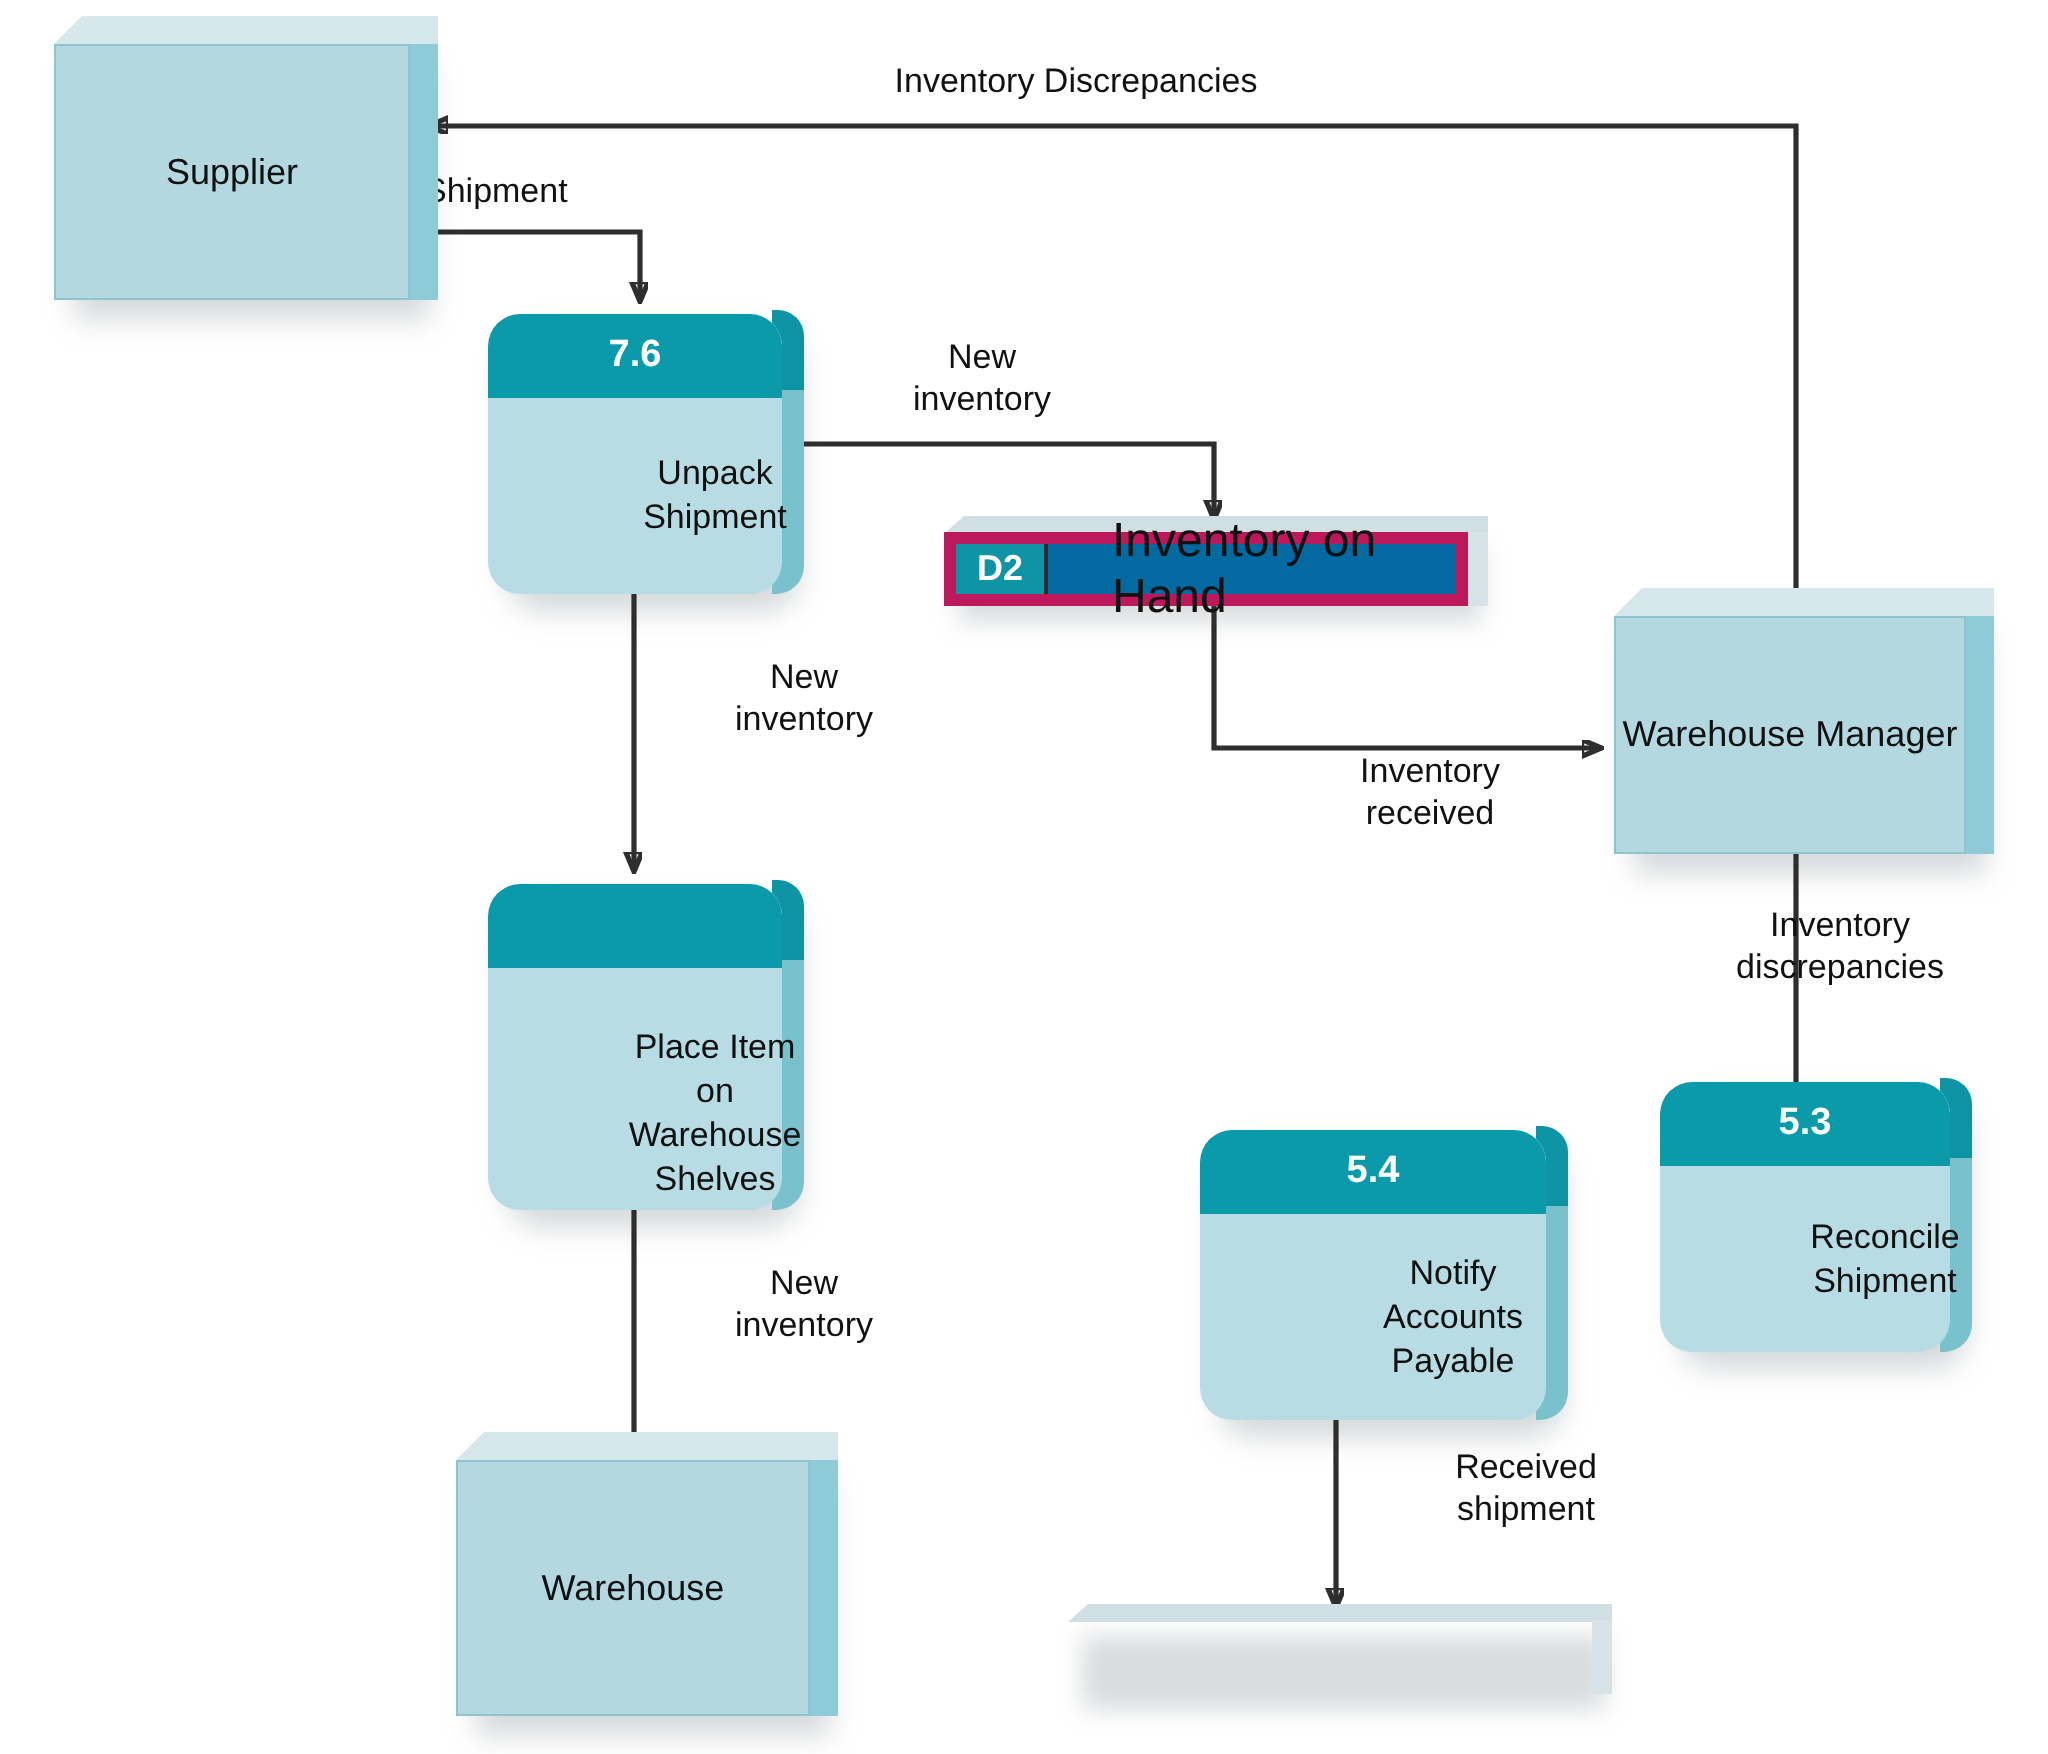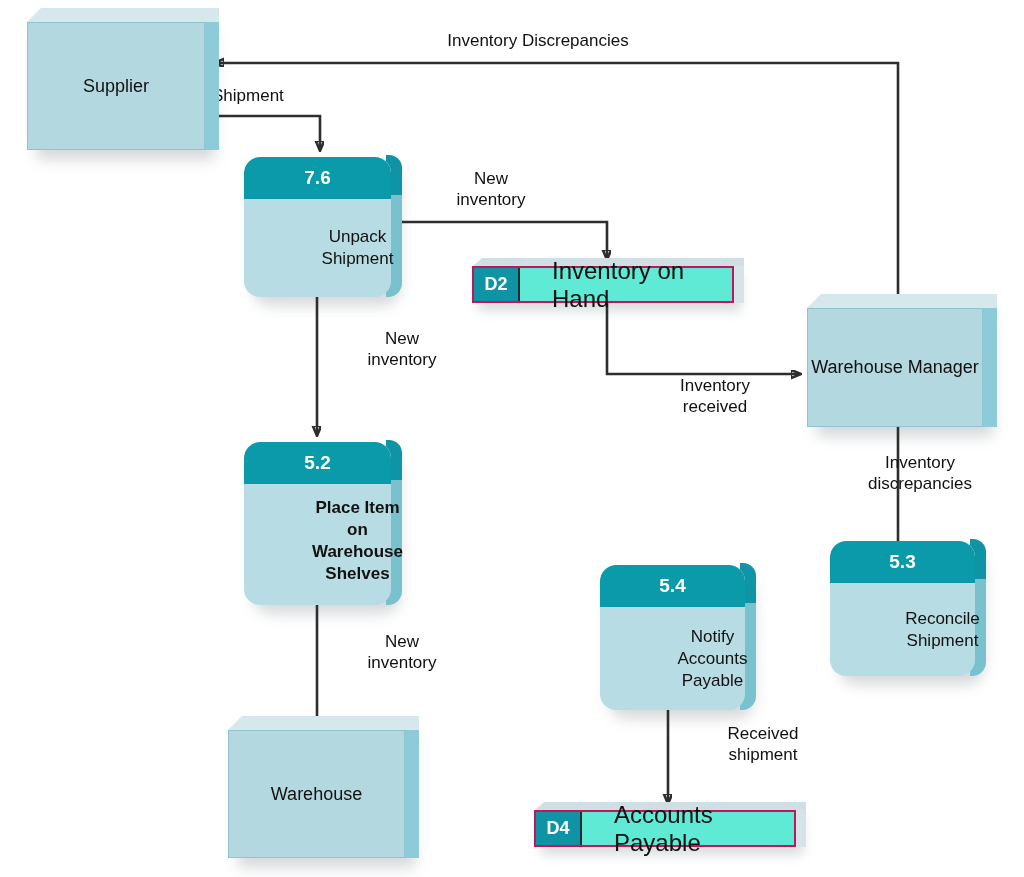--- a/index.html
+++ b/index.html
@@ -43,21 +43,21 @@
      color:#ffffff;font-size:19px;font-weight:bold;}
   .proc .name{position:absolute;left:0;top:42px;width:100%;height:calc(100% - 42px);
      display:flex;align-items:center;justify-content:center;
      color:#111;font-size:17px;line-height:22px;text-align:center;white-space:pre-line;margin-left:40px;}
   .proc .pshadow{position:absolute;left:9px;top:18px;width:100%;height:calc(100% - 9px);
      background:rgba(120,130,135,.30);border-radius:18px;filter:blur(7px);z-index:-1;}
 
   
   .store{position:absolute;}
   .store .sbody{position:absolute;left:0;top:8px;width:100%;height:calc(100% - 8px);
-     background:#5eead4;border:2px solid #be185d;box-sizing:border-box;display:flex;gap:32px;}
+     background:#0369a1;border:6px solid #be185d;box-sizing:border-box;display:flex;gap:32px;}
   .store .sid{width:44px;flex:0 0 44px;background:#0f94a6;border-right:2px solid #2b2b2b;
      display:flex;align-items:center;justify-content:center;
      color:#ffffff;font-size:18px;font-weight:bold;}
   .store .sname{flex:1;display:flex;align-items:center;justify-content:center;
      color:#111;font-size:24px;}
   .store .stop{position:absolute;left:0;top:0;width:100%;height:0;
      border-left:10px solid transparent;border-bottom:9px solid #cfdfe3;}
   .store .sright{position:absolute;right:-10px;top:8px;width:10px;height:calc(100% - 8px);
      background:#d7e4e7;}
   .store .sshadow{position:absolute;left:7px;top:16px;width:100%;height:calc(100% - 8px);
@@ -150,40 +150,39 @@
 Shipment</div>
   </div>
 
   <div class="proc" style="left:244px;top:433px;width:147px;height:172px;">
     <div class="pshadow"></div>
     <div class="side"></div>
     <div class="sidecap"></div>
     <div class="body">
       <div class="cap"></div>
     </div>
-    <div class="num" style="top:9px;">5.2</div>
-    <div class="name" style="top:47px;height:121px;font-weight:bold;">Place Item
+    <div class="name" style="top:63px;height:121px;">Place Item
 on
 Warehouse
 Shelves</div>
   </div>
 
   <div class="proc" style="left:830px;top:532px;width:145px;height:144px;">
     <div class="pshadow"></div>
     <div class="side"></div>
     <div class="sidecap"></div>
     <div class="body">
       <div class="cap"></div>
     </div>
     <div class="num" style="top:9px;">5.3</div>
     <div class="name" style="top:51px;height:93px;">Reconcile
 Shipment</div>
   </div>
 
-  <div class="proc" style="left:600px;top:556px;width:145px;height:154px;">
+  <div class="proc" style="left:600px;top:556px;width:145px;height:154px;padding-left:28px;">
     <div class="pshadow"></div>
     <div class="side"></div>
     <div class="sidecap"></div>
     <div class="body">
       <div class="cap"></div>
     </div>
     <div class="num" style="top:9px;">5.4</div>
     <div class="name" style="top:51px;height:103px;">Notify
 Accounts
 Payable</div>
@@ -196,19 +195,15 @@
     <div class="sbody">
       <div class="sid">D2</div>
       <div class="sname">Inventory on Hand</div>
     </div>
   </div>
 
   <div class="store" style="left:534px;top:802px;width:262px;height:45px;">
     <div class="sshadow"></div>
     <div class="stop"></div>
     <div class="sright"></div>
-    <div class="sbody">
-      <div class="sid">D4</div>
-      <div class="sname">Accounts Payable</div>
-    </div>
   </div>
 
 </div>
 
 </body></html>

